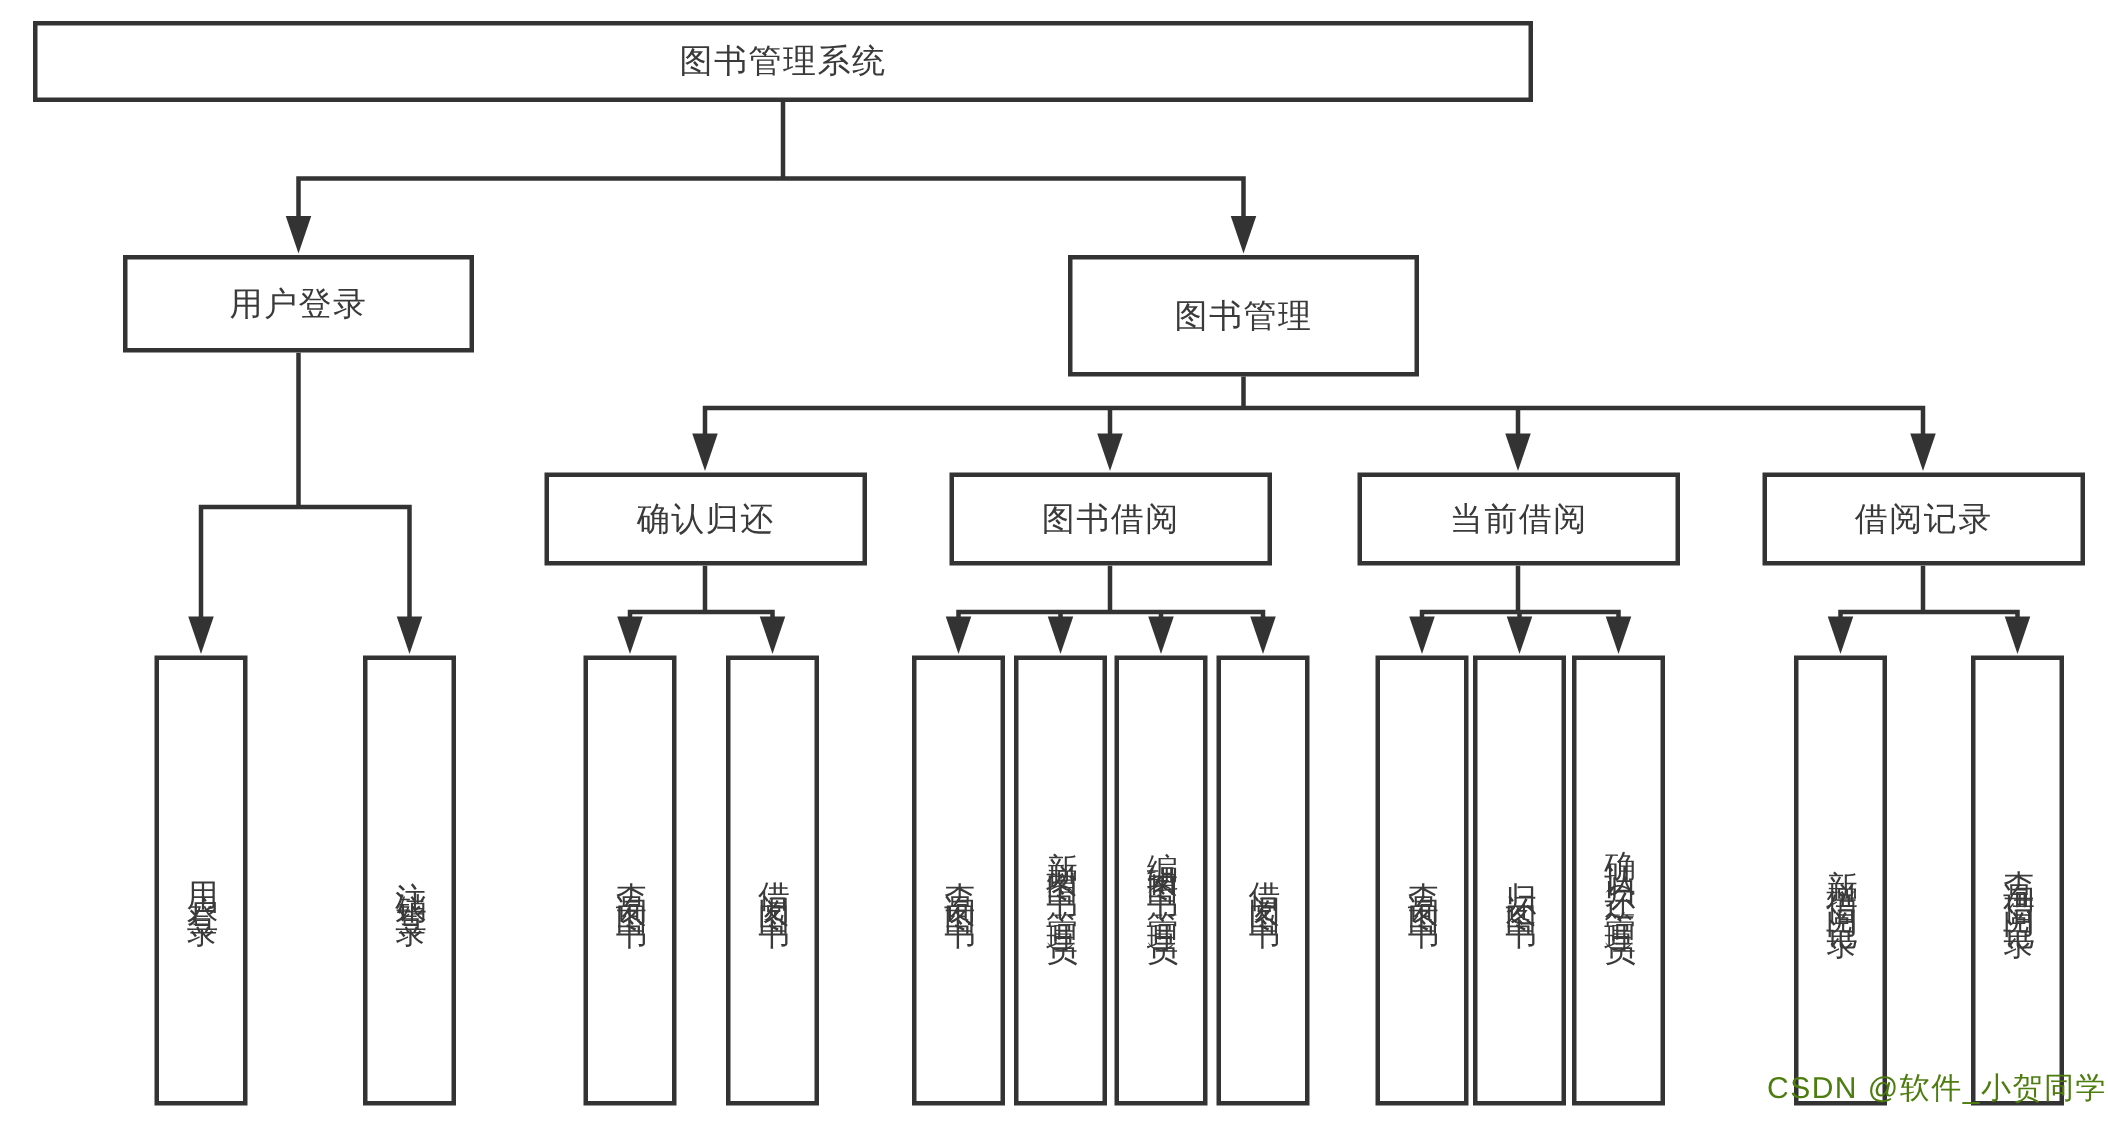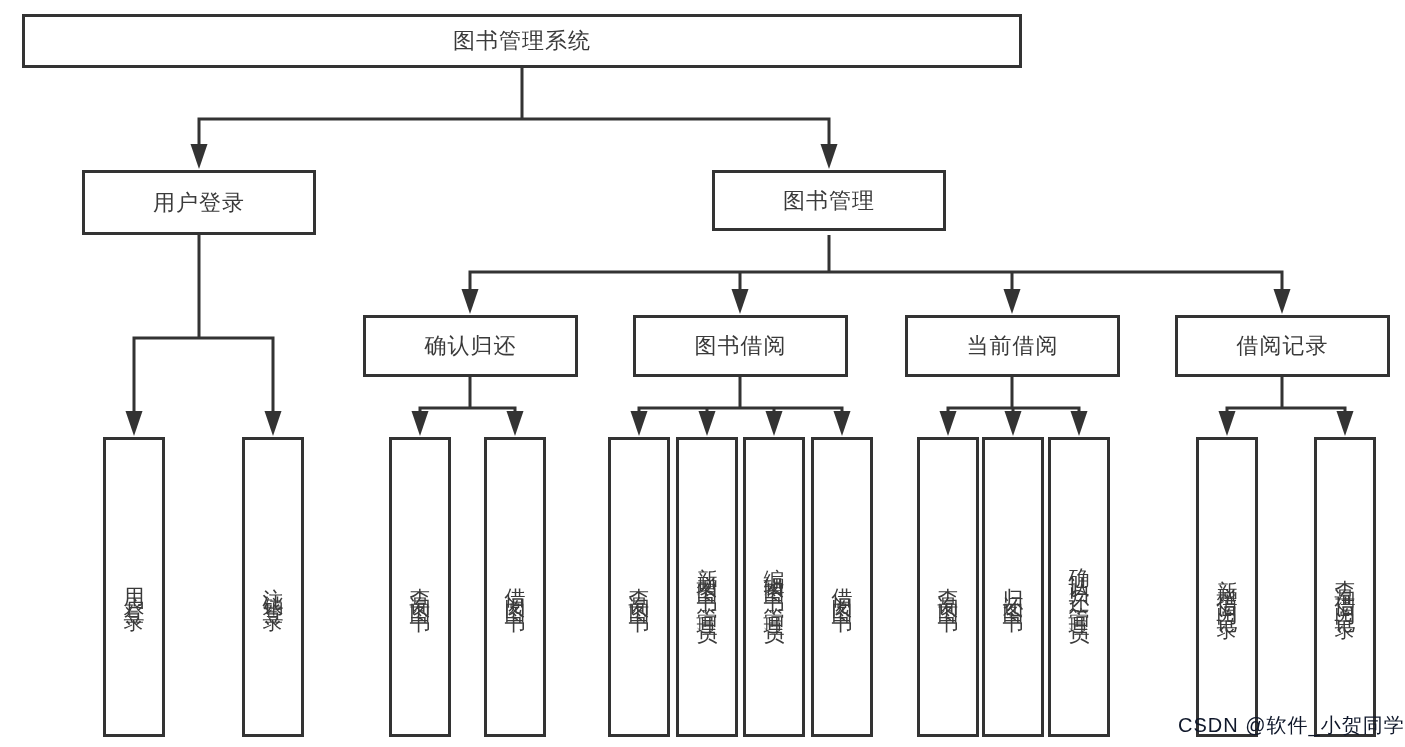--- a/index.html
+++ b/index.html
@@ -38,21 +38,21 @@
     text-orientation: mixed;
     letter-spacing: 8px;
     font-size: 21px;
     text-align: center;
   }
   .watermark {
     position: absolute;
     left: 1178px;
     top: 712px;
     font-size: 20px;
-    color: #0f172a;
+    color: #4d7c0f;
     letter-spacing: 1px;
     z-index: 3;
     white-space: nowrap;
   }
 </style>
 </head>
 <body>
 
 <div id="stage">
 
@@ -115,21 +115,21 @@
     </g>
     <g fill="#333333" stroke="none">
       <polygon points="1218.5,411 1235.5,411 1227,436"></polygon>
       <polygon points="1336.5,411 1353.5,411 1345,436"></polygon>
     </g>
   </svg>
 
   <div class="box" style="left:22px; top:14px; width:1000px; height:54px;text-align:center;">图书管理系统</div>
 
   <div class="box" style="left:82px; top:170px; width:234px; height:65px;">用户登录</div>
-  <div class="box" style="left:712px; top:170px; width:234px; height:61px;">图书管理</div>
+  <div class="box" style="left:712px; top:170px; width:234px; height:81px;">图书管理</div>
 
   <div class="box" style="left:363px; top:315px; width:215px; height:62px;">确认归还</div>
   <div class="box" style="left:905px; top:315px; width:215px; height:62px;">当前借阅</div>
   <div class="box" style="left:633px; top:315px; width:215px; height:62px;">图书借阅</div>
   <div class="box" style="left:1175px; top:315px; width:215px; height:62px;">借阅记录</div>
 
   <div class="box leaf" style="left:103px;">用户登录</div>
   <div class="box leaf" style="left:242px;">注销登录</div>
 
   <div class="box leaf" style="left:389px;">查询图书</div>

